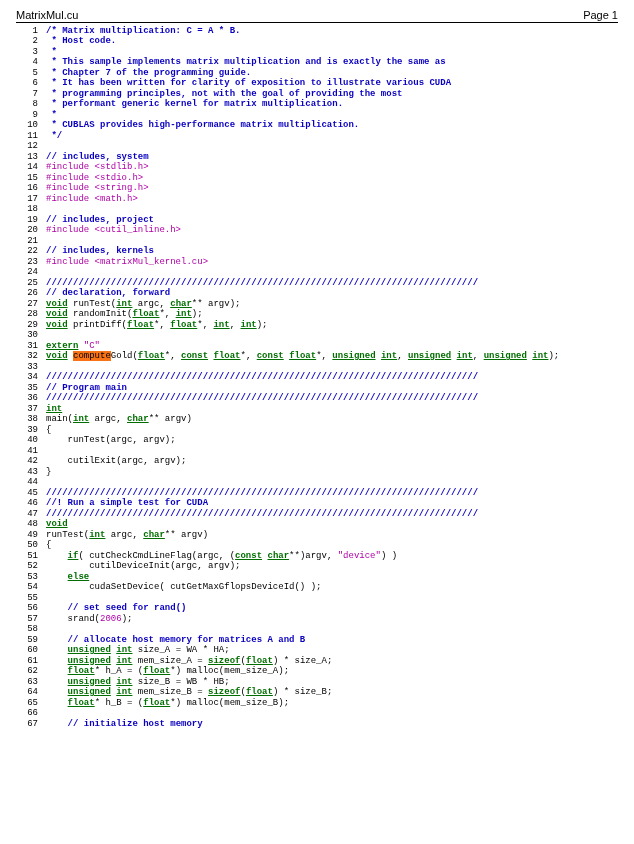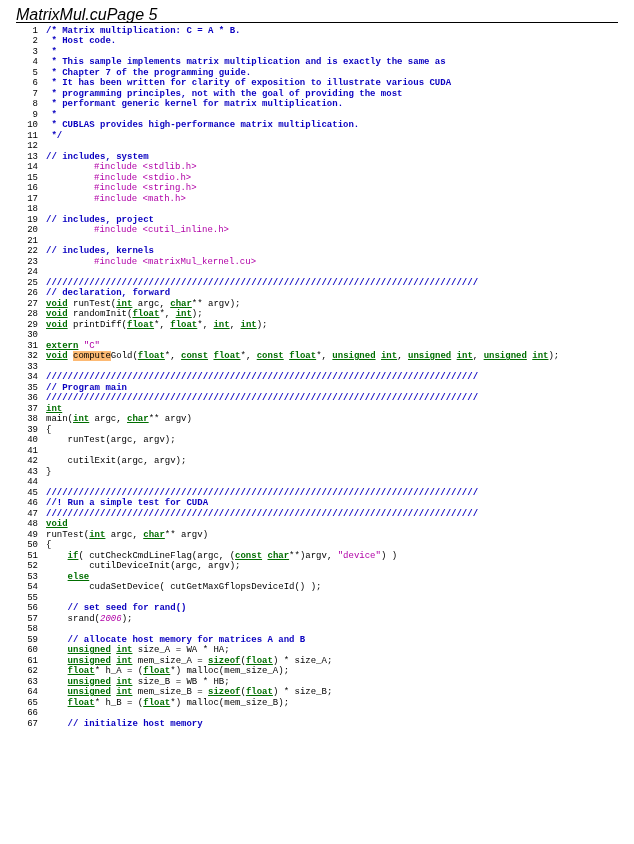--- a/index.html
+++ b/index.html
@@ -9,53 +9,52 @@
     font-family: "Courier New", Courier, monospace;
     font-size: 9px;
     line-height: 10.5px;
     width: 634px;
   }
   .page {
     padding: 10px 16px 4px 16px;
   }
   .header {
     display: flex;
-    justify-content: flex-start;
+    justify-content: space-between;
     font-family: Helvetica, Arial, sans-serif;
-    font-size: 16px;
+    font-size: 11px;
     border-bottom: 1px solid #000;
     padding-bottom: 1px;
     margin-bottom: 3px;
-    font-style: italic;
   }
   .code {
     white-space: pre;
   }
   .line {
     display: flex;
   }
   .ln {
     width: 22px;
     text-align: right;
     color: #000;
     flex-shrink: 0;
     padding-right: 8px;
   }
   .code-col {
     flex: 1;
   }
   .c-comment { color: #0a00c0; font-weight: bold; }
-  .c-pp { color: #b000a6; margin-left: 48px; }
+  .c-pp { color: #b000a6; }
   .c-str { color: #b000a6; }
   .c-kw { color: #006e00; font-weight: bold; text-decoration: underline; }
-  .c-num { color: #b000a6; font-style: italic; }
-  .c-hl { background: #fdba74; }
+  .c-num { color: #b000a6; }
+  .c-hl { background: #f97316; }
 </style>
 </head>
 <body>
 
 <div class="page">
   <div class="header">
     <span>MatrixMul.cu</span>
-    <span>Page 5</span>
+    <span>Page 1</span>
   </div>
   <div class="code" id="code-container"><div class="line"><span class="ln">1</span><span class="code-col"><span class="c-comment">/* Matrix multiplication: C = A * B.</span></span></div><div class="line"><span class="ln">2</span><span class="code-col"><span class="c-comment"> * Host code.</span></span></div><div class="line"><span class="ln">3</span><span class="code-col"><span class="c-comment"> *</span></span></div><div class="line"><span class="ln">4</span><span class="code-col"><span class="c-comment"> * This sample implements matrix multiplication and is exactly the same as</span></span></div><div class="line"><span class="ln">5</span><span class="code-col"><span class="c-comment"> * Chapter 7 of the programming guide.</span></span></div><div class="line"><span class="ln">6</span><span class="code-col"><span class="c-comment"> * It has been written for clarity of exposition to illustrate various CUDA</span></span></div><div class="line"><span class="ln">7</span><span class="code-col"><span class="c-comment"> * programming principles, not with the goal of providing the most</span></span></div><div class="line"><span class="ln">8</span><span class="code-col"><span class="c-comment"> * performant generic kernel for matrix multiplication.</span></span></div><div class="line"><span class="ln">9</span><span class="code-col"><span class="c-comment"> *</span></span></div><div class="line"><span class="ln">10</span><span class="code-col"><span class="c-comment"> * CUBLAS provides high-performance matrix multiplication.</span></span></div><div class="line"><span class="ln">11</span><span class="code-col"><span class="c-comment"> */</span></span></div><div class="line"><span class="ln">12</span><span class="code-col"></span></div><div class="line"><span class="ln">13</span><span class="code-col"><span class="c-comment">// includes, system</span></span></div><div class="line"><span class="ln">14</span><span class="code-col"><span class="c-pp">#include </span><span class="c-str">&lt;stdlib.h&gt;</span></span></div><div class="line"><span class="ln">15</span><span class="code-col"><span class="c-pp">#include </span><span class="c-str">&lt;stdio.h&gt;</span></span></div><div class="line"><span class="ln">16</span><span class="code-col"><span class="c-pp">#include </span><span class="c-str">&lt;string.h&gt;</span></span></div><div class="line"><span class="ln">17</span><span class="code-col"><span class="c-pp">#include </span><span class="c-str">&lt;math.h&gt;</span></span></div><div class="line"><span class="ln">18</span><span class="code-col"></span></div><div class="line"><span class="ln">19</span><span class="code-col"><span class="c-comment">// includes, project</span></span></div><div class="line"><span class="ln">20</span><span class="code-col"><span class="c-pp">#include </span><span class="c-str">&lt;cutil_inline.h&gt;</span></span></div><div class="line"><span class="ln">21</span><span class="code-col"></span></div><div class="line"><span class="ln">22</span><span class="code-col"><span class="c-comment">// includes, kernels</span></span></div><div class="line"><span class="ln">23</span><span class="code-col"><span class="c-pp">#include </span><span class="c-str">&lt;matrixMul_kernel.cu&gt;</span></span></div><div class="line"><span class="ln">24</span><span class="code-col"></span></div><div class="line"><span class="ln">25</span><span class="code-col"><span class="c-comment">////////////////////////////////////////////////////////////////////////////////</span></span></div><div class="line"><span class="ln">26</span><span class="code-col"><span class="c-comment">// declaration, forward</span></span></div><div class="line"><span class="ln">27</span><span class="code-col"><span class="c-kw">void</span><span> runTest(</span><span class="c-kw">int</span><span> argc, </span><span class="c-kw">char</span><span>** argv);</span></span></div><div class="line"><span class="ln">28</span><span class="code-col"><span class="c-kw">void</span><span> randomInit(</span><span class="c-kw">float</span><span>*, </span><span class="c-kw">int</span><span>);</span></span></div><div class="line"><span class="ln">29</span><span class="code-col"><span class="c-kw">void</span><span> printDiff(</span><span class="c-kw">float</span><span>*, </span><span class="c-kw">float</span><span>*, </span><span class="c-kw">int</span><span>, </span><span class="c-kw">int</span><span>);</span></span></div><div class="line"><span class="ln">30</span><span class="code-col"></span></div><div class="line"><span class="ln">31</span><span class="code-col"><span class="c-kw">extern</span><span> </span><span class="c-str">"C"</span></span></div><div class="line"><span class="ln">32</span><span class="code-col"><span class="c-kw">void</span><span> </span><span class="c-hl">compute</span><span>Gold(</span><span class="c-kw">float</span><span>*, </span><span class="c-kw">const</span><span> </span><span class="c-kw">float</span><span>*, </span><span class="c-kw">const</span><span> </span><span class="c-kw">float</span><span>*, </span><span class="c-kw">unsigned</span><span> </span><span class="c-kw">int</span><span>, </span><span class="c-kw">unsigned</span><span> </span><span class="c-kw">int</span><span>, </span><span class="c-kw">unsigned</span><span> </span><span class="c-kw">int</span><span>);</span></span></div><div class="line"><span class="ln">33</span><span class="code-col"></span></div><div class="line"><span class="ln">34</span><span class="code-col"><span class="c-comment">////////////////////////////////////////////////////////////////////////////////</span></span></div><div class="line"><span class="ln">35</span><span class="code-col"><span class="c-comment">// Program main</span></span></div><div class="line"><span class="ln">36</span><span class="code-col"><span class="c-comment">////////////////////////////////////////////////////////////////////////////////</span></span></div><div class="line"><span class="ln">37</span><span class="code-col"><span class="c-kw">int</span></span></div><div class="line"><span class="ln">38</span><span class="code-col"><span>main(</span><span class="c-kw">int</span><span> argc, </span><span class="c-kw">char</span><span>** argv)</span></span></div><div class="line"><span class="ln">39</span><span class="code-col"><span>{</span></span></div><div class="line"><span class="ln">40</span><span class="code-col"><span>    runTest(argc, argv);</span></span></div><div class="line"><span class="ln">41</span><span class="code-col"></span></div><div class="line"><span class="ln">42</span><span class="code-col"><span>    cutilExit(argc, argv);</span></span></div><div class="line"><span class="ln">43</span><span class="code-col"><span>}</span></span></div><div class="line"><span class="ln">44</span><span class="code-col"></span></div><div class="line"><span class="ln">45</span><span class="code-col"><span class="c-comment">////////////////////////////////////////////////////////////////////////////////</span></span></div><div class="line"><span class="ln">46</span><span class="code-col"><span class="c-comment">//! Run a simple test for CUDA</span></span></div><div class="line"><span class="ln">47</span><span class="code-col"><span class="c-comment">////////////////////////////////////////////////////////////////////////////////</span></span></div><div class="line"><span class="ln">48</span><span class="code-col"><span class="c-kw">void</span></span></div><div class="line"><span class="ln">49</span><span class="code-col"><span>runTest(</span><span class="c-kw">int</span><span> argc, </span><span class="c-kw">char</span><span>** argv)</span></span></div><div class="line"><span class="ln">50</span><span class="code-col"><span>{</span></span></div><div class="line"><span class="ln">51</span><span class="code-col"><span>    </span><span class="c-kw">if</span><span>( cutCheckCmdLineFlag(argc, (</span><span class="c-kw">const</span><span> </span><span class="c-kw">char</span><span>**)argv, </span><span class="c-str">"device"</span><span>) )</span></span></div><div class="line"><span class="ln">52</span><span class="code-col"><span>        cutilDeviceInit(argc, argv);</span></span></div><div class="line"><span class="ln">53</span><span class="code-col"><span>    </span><span class="c-kw">else</span></span></div><div class="line"><span class="ln">54</span><span class="code-col"><span>        cudaSetDevice( cutGetMaxGflopsDeviceId() );</span></span></div><div class="line"><span class="ln">55</span><span class="code-col"></span></div><div class="line"><span class="ln">56</span><span class="code-col"><span>    </span><span class="c-comment">// set seed for rand()</span></span></div><div class="line"><span class="ln">57</span><span class="code-col"><span>    srand(</span><span class="c-num">2006</span><span>);</span></span></div><div class="line"><span class="ln">58</span><span class="code-col"></span></div><div class="line"><span class="ln">59</span><span class="code-col"><span>    </span><span class="c-comment">// allocate host memory for matrices A and B</span></span></div><div class="line"><span class="ln">60</span><span class="code-col"><span>    </span><span class="c-kw">unsigned</span><span> </span><span class="c-kw">int</span><span> size_A = WA * HA;</span></span></div><div class="line"><span class="ln">61</span><span class="code-col"><span>    </span><span class="c-kw">unsigned</span><span> </span><span class="c-kw">int</span><span> mem_size_A = </span><span class="c-kw">sizeof</span><span>(</span><span class="c-kw">float</span><span>) * size_A;</span></span></div><div class="line"><span class="ln">62</span><span class="code-col"><span>    </span><span class="c-kw">float</span><span>* h_A = (</span><span class="c-kw">float</span><span>*) malloc(mem_size_A);</span></span></div><div class="line"><span class="ln">63</span><span class="code-col"><span>    </span><span class="c-kw">unsigned</span><span> </span><span class="c-kw">int</span><span> size_B = WB * HB;</span></span></div><div class="line"><span class="ln">64</span><span class="code-col"><span>    </span><span class="c-kw">unsigned</span><span> </span><span class="c-kw">int</span><span> mem_size_B = </span><span class="c-kw">sizeof</span><span>(</span><span class="c-kw">float</span><span>) * size_B;</span></span></div><div class="line"><span class="ln">65</span><span class="code-col"><span>    </span><span class="c-kw">float</span><span>* h_B = (</span><span class="c-kw">float</span><span>*) malloc(mem_size_B);</span></span></div><div class="line"><span class="ln">66</span><span class="code-col"></span></div><div class="line"><span class="ln">67</span><span class="code-col"><span>    </span><span class="c-comment">// initialize host memory</span></span></div></div>
 </div>
 
 </body></html>

